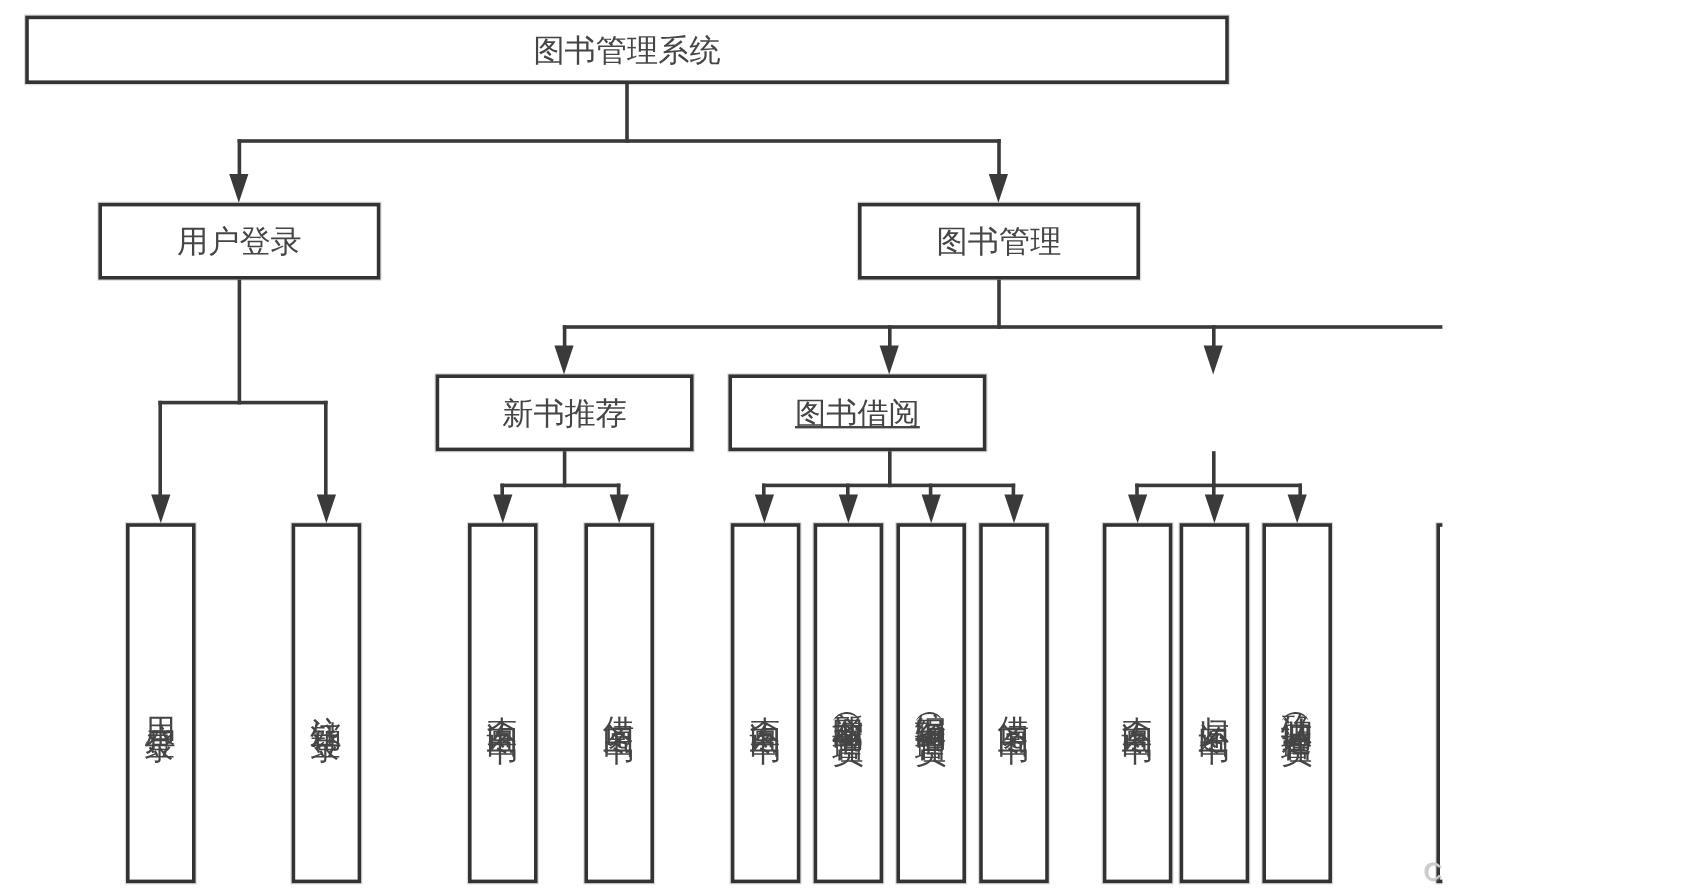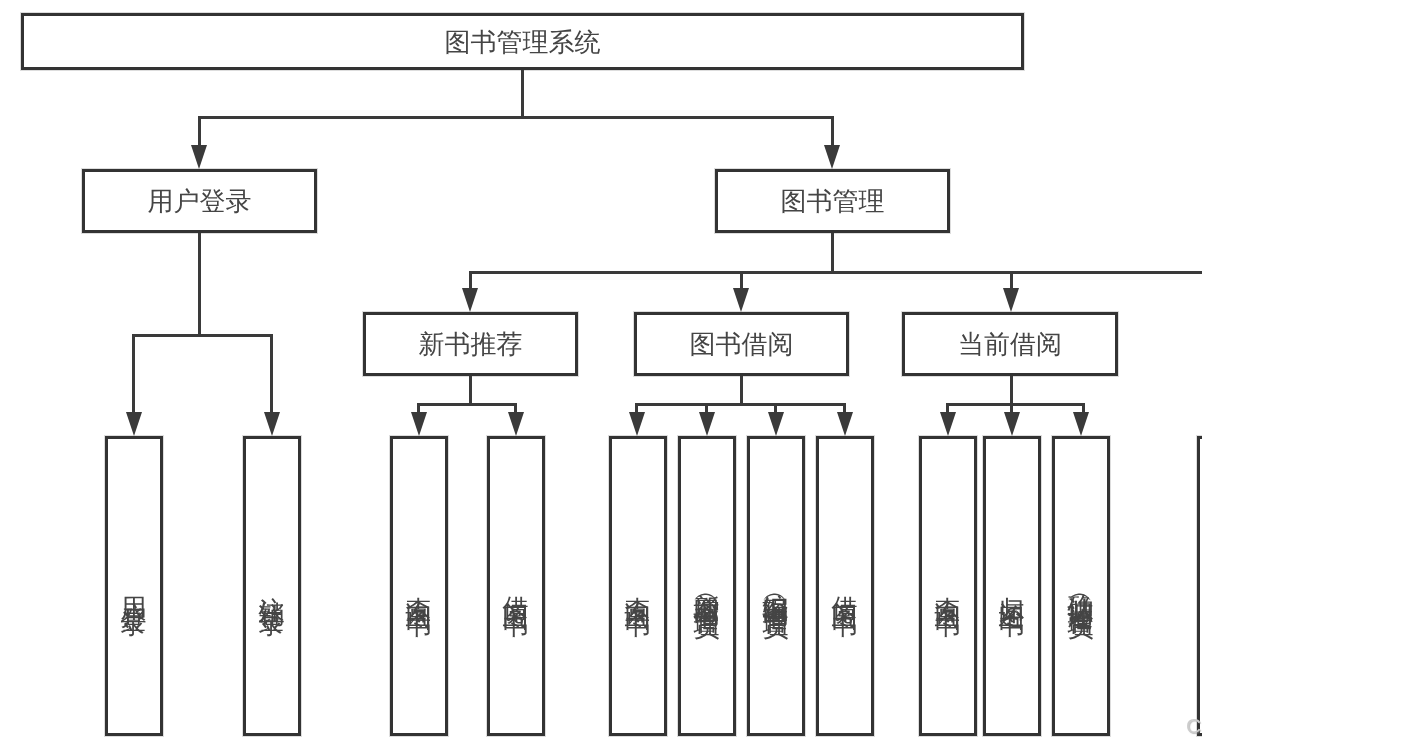--- a/index.html
+++ b/index.html
@@ -37,22 +37,21 @@
 <body>
 
 <div id="stage">
 
   <div class="box" style="left:21px;top:13px;width:1003px;height:57px;">图书管理系统</div>
 
   <div class="box" style="left:82px;top:169px;width:235px;height:64px;">用户登录</div>
   <div class="box" style="left:363px;top:312px;width:215px;height:64px;">新书推荐</div>
 
   <div class="box" style="left:715px;top:169px;width:235px;height:64px;">图书管理</div>
-  <div class="box" style="left:634px;top:312px;width:215px;height:64px;">图书借阅</div>
-  <div class="box" style="left:902px;top:312px;width:216px;height:64px;">当前借阅</div>
+  <div class="box" style="left:607px;top:312px;width:215px;height:64px;text-decoration:underline;">图书借阅</div>
 
   <div class="box leaf" style="left:105px;top:436px;width:58px;height:300px;">用户登录</div>
   <div class="box leaf" style="left:243px;top:436px;width:58px;height:300px;">注销登录</div>
 
   <div class="box leaf" style="left:390px;top:436px;width:58px;height:300px;">查询图书</div>
   <div class="box leaf" style="left:487px;top:436px;width:58px;height:300px;">借阅图书</div>
 
   <div class="box leaf" style="left:609px;top:436px;width:58px;height:300px;">查询图书</div>
   <div class="box leaf" style="left:678px;top:436px;width:58px;height:300px;letter-spacing:3px;">新增图书（管理员）</div>
   <div class="box leaf" style="left:747px;top:436px;width:58px;height:300px;letter-spacing:3px;">编辑图书（管理员）</div>

